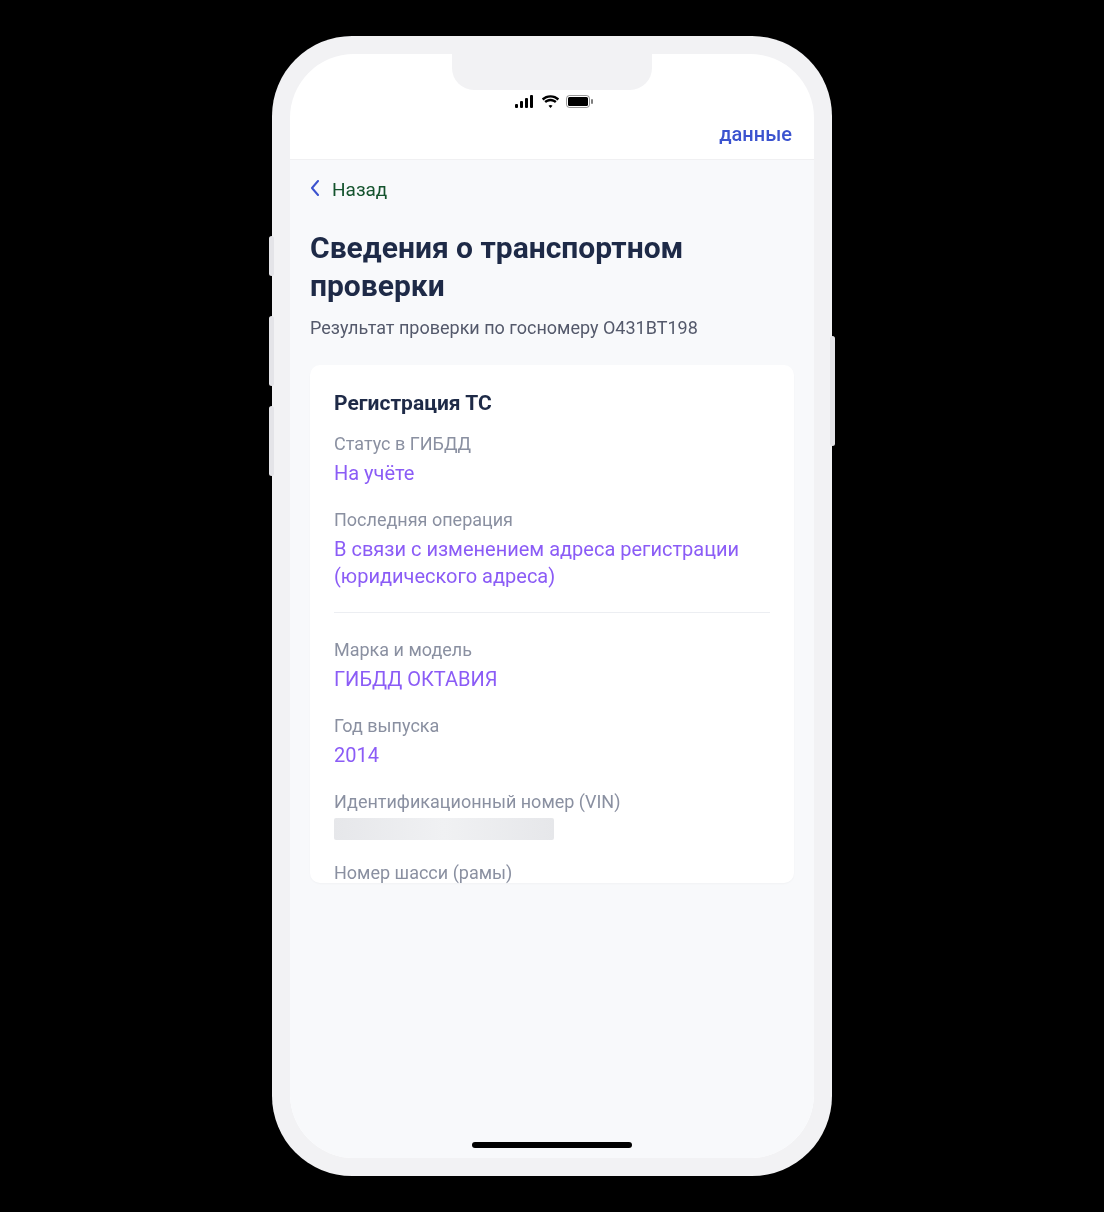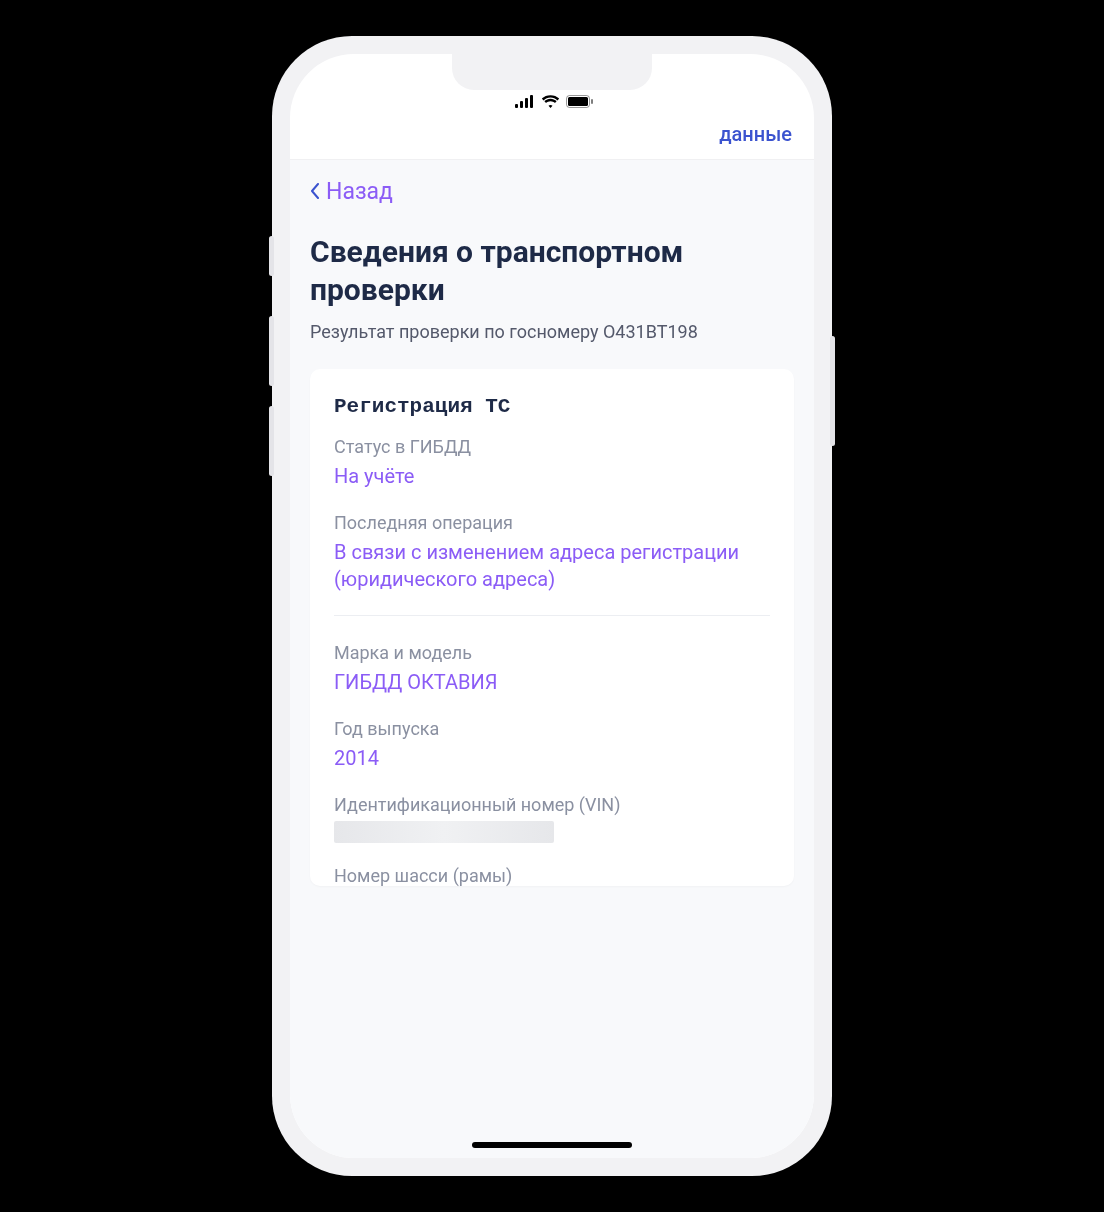--- a/index.html
+++ b/index.html
@@ -93,23 +93,23 @@
 
   .content {
     flex: 1;
     overflow: hidden;
     background: #f8f9fb;
     padding: 18px 20px 0 20px;
   }
   .back-link {
     display: flex;
     align-items: center;
-    gap: 6px;
-    color: #8b5cf6;
-    font-size: 23px;
+    gap: 12px;
+    color: #14532d;
+    font-size: 19px;
     font-weight: 400;
     margin-bottom: 28px;
     cursor: pointer;
   }
   .back-link svg { flex-shrink: 0; }
 
   .page-title {
     font-size: 30px;
     line-height: 1.25;
     font-weight: 700;
@@ -127,21 +127,20 @@
     background: #fff;
     border-radius: 10px;
     padding: 26px 24px 0 24px;
     box-shadow: 0 1px 2px rgba(0,0,0,0.03);
   }
   .section-title {
     font-size: 21px;
     font-weight: 700;
     color: #1e2a47;
     margin-bottom: 18px;
-    font-family: Liberation Mono, monospace;
   }
   .field {
     margin-bottom: 22px;
   }
   .field-label {
     font-size: 18px;
     color: #8a90a1;
     margin-bottom: 6px;
   }
   .field-value {

